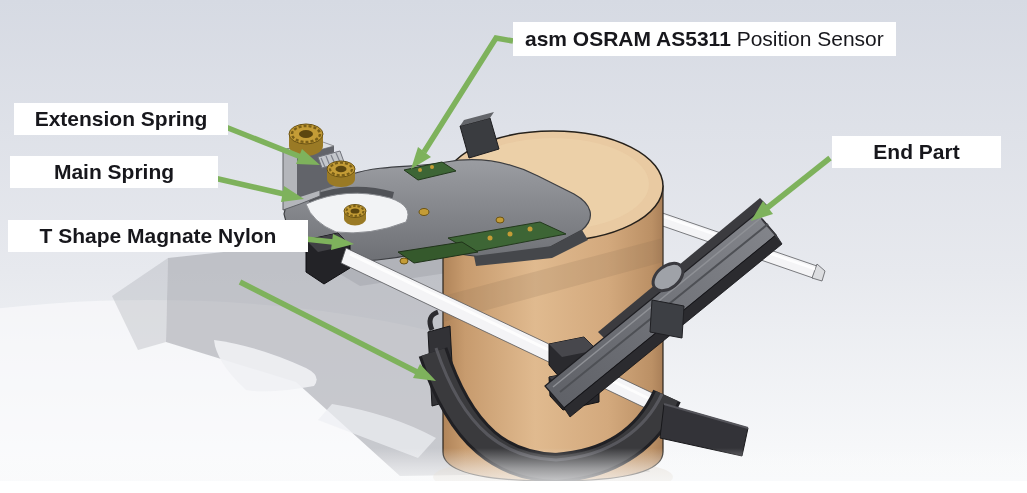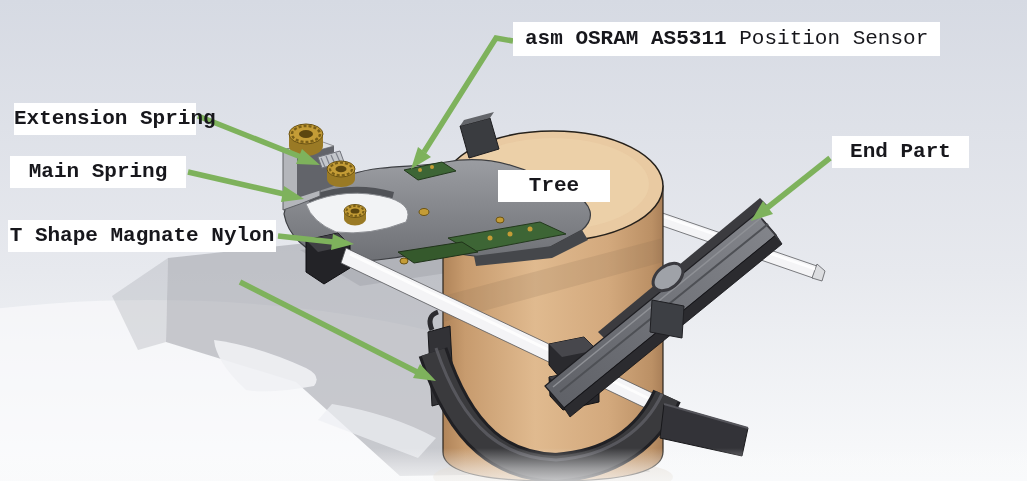--- a/index.html
+++ b/index.html
@@ -2,25 +2,25 @@
 <html style="--green: #7eb25c; --tree: #e0ba8f; --treetop: #e9caa2; --strap: #3a3a3d; --rod: #f4f4f6; --bar: #6f7177; --brass: #c49c36; --pcb: #3d6535; --bg1: #d6dae3; --bg2: #f7f8fa; --shadow: #9fa1a8; --labelbg: #ffffff; --ink: #17171c;"><head>
 <meta charset="utf-8">
 <style>
   :root{
     --green:#7eb25c; --tree:#e0ba8f; --treetop:#e9caa2; --strap:#3a3a3d;
     --rod:#f4f4f6; --bar:#6f7177; --brass:#c49c36; --pcb:#3d6535;
     --bg1:#d6dae3; --bg2:#f7f8fa; --shadow:#9fa1a8; --labelbg:#ffffff; --ink:#17171c;
   }
   html,body{margin:0;padding:0;background:#fff;}
   .stage{position:relative;width:1027px;height:481px;overflow:hidden;
-         font-family:Liberation Mono, monospace;}
+         font-family:Liberation Sans, sans-serif;}
   .scene{position:absolute;left:0;top:0;}
   .lbl{position:absolute;background:var(--labelbg);color:var(--ink);
        font-weight:bold;font-size:21px;line-height:28px;text-align:center;
-       padding:2px 0;white-space:nowrap;}
+       padding:2px 16px;white-space:nowrap;}
   .lbl.freeform{padding:3px 12px;text-align:left;}
   .lbl .reg{font-weight:normal;}
 </style>
 </head>
 <body>
 
 <div class="stage">
 
 <svg class="scene" width="1027" height="493" viewBox="0 0 1027 493">
   <defs>
@@ -206,17 +206,16 @@
   <span>asm OSRAM AS5311</span><span class="reg"> Position Sensor</span>
 </div>
 
 <div class="lbl" style="left:14px;top:103px;width:182px;">Extension Spring</div>
 
 <div class="lbl" style="left:10px;top:156px;width:176px;">Main Spring</div>
 
 <div class="lbl" style="left:8px;top:220px;width:268px;">T Shape Magnate Nylon</div>
 
 
-<div class="lbl" style="left:498px;top:170px;width:112px;">Tree</div>
 
 <div class="lbl" style="left:832px;top:136px;width:137px;">End Part</div>
 
 </div>
 
 </body></html>

